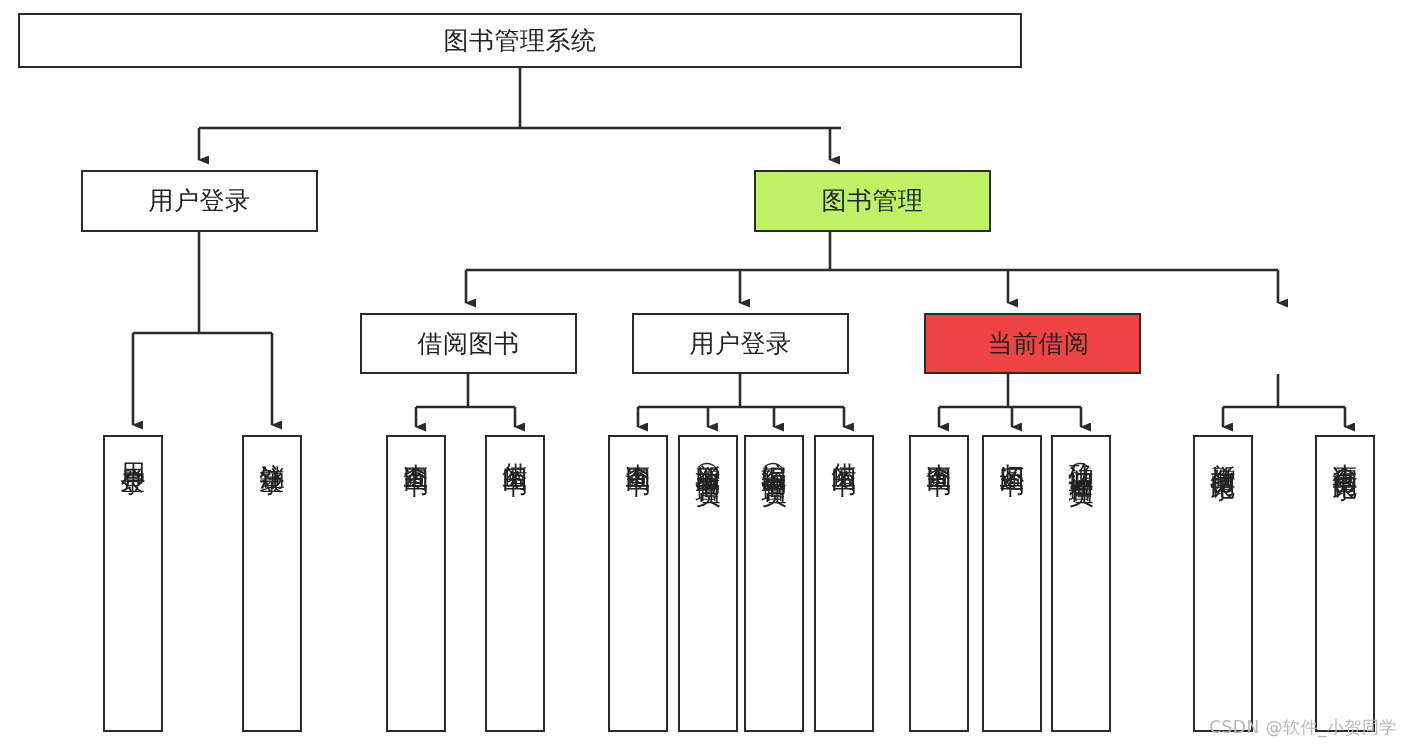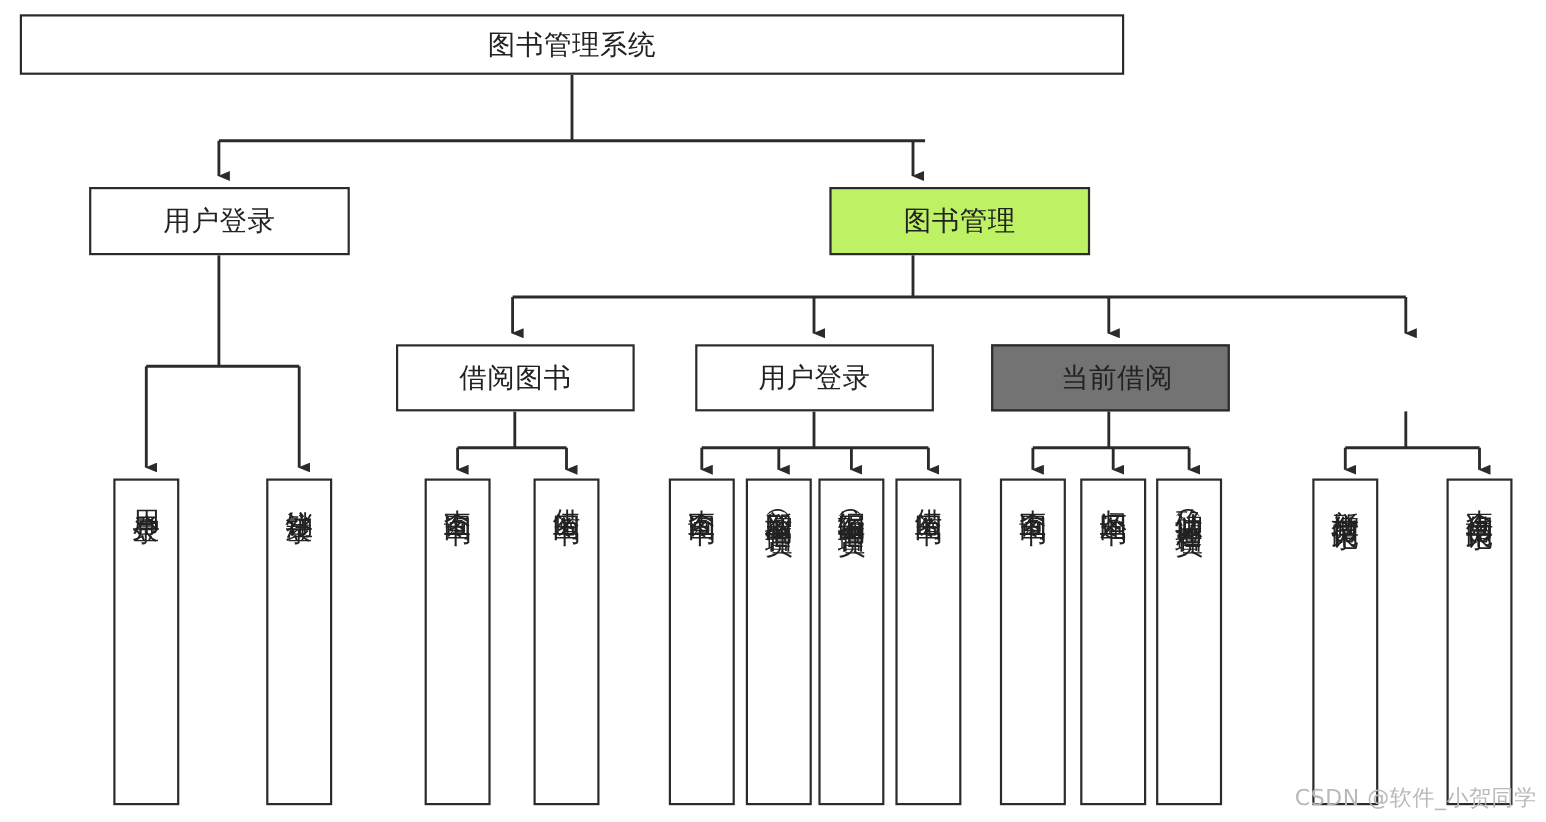--- a/index.html
+++ b/index.html
@@ -62,21 +62,21 @@
     text-orientation: upright;
     font-size: 25px;
     line-height: 1.0;
     letter-spacing: 3px;
     white-space: nowrap;
   }
   #watermark {
     position: absolute;
     right: 8px;
     bottom: 8px;
-    font-size: 20px;
+    font-size: 17px;
     color: #b9b9b9;
     letter-spacing: 0.5px;
     white-space: nowrap;
   }
 </style>
 </head>
 <body>
 
 <div id="diagram-root" style="background: rgb(255, 255, 255);">
 
@@ -140,21 +140,21 @@
   <div class="node horiz" style="left: 754px; top: 170px; width: 237px; height: 62px; border-color: rgb(43, 43, 43); background: #bef264;">
     <span class="node-label" style="color: rgb(34, 34, 34);">图书管理</span>
   </div>
 
   <div class="node horiz" style="left: 360px; top: 313px; width: 217px; height: 61px; border-color: rgb(43, 43, 43); background: rgb(255, 255, 255);">
     <span class="node-label" style="color: rgb(34, 34, 34);">借阅图书</span>
   </div>
   <div class="node horiz" style="left: 632px; top: 313px; width: 217px; height: 61px; border-color: rgb(43, 43, 43); background: rgb(255, 255, 255);">
     <span class="node-label" style="color: rgb(34, 34, 34);">用户登录</span>
   </div>
-  <div class="node horiz" style="left: 901px; top: 313px; width: 217px; height: 61px; border-color: rgb(43, 43, 43); background: #737373; padding-left: 12px;">
+  <div class="node horiz" style="left: 924px; top: 313px; width: 217px; height: 61px; border-color: rgb(43, 43, 43); background: #ef4444; padding-left: 12px;">
     <span class="node-label" style="color: rgb(34, 34, 34);">当前借阅</span>
   </div>
 
   <div class="node leaf" style="left: 103px; top: 435px; width: 60px; height: 297px; border-color: rgb(43, 43, 43); background: rgb(255, 255, 255);">
     <span class="node-label" style="color: rgb(34, 34, 34);">用户登录</span>
   </div>
   <div class="node leaf" style="left: 242px; top: 435px; width: 60px; height: 297px; border-color: rgb(43, 43, 43); background: rgb(255, 255, 255);">
     <span class="node-label" style="color: rgb(34, 34, 34);">注销登录</span>
   </div>
   <div class="node leaf" style="left: 386px; top: 435px; width: 60px; height: 297px; border-color: rgb(43, 43, 43); background: rgb(255, 255, 255);">

